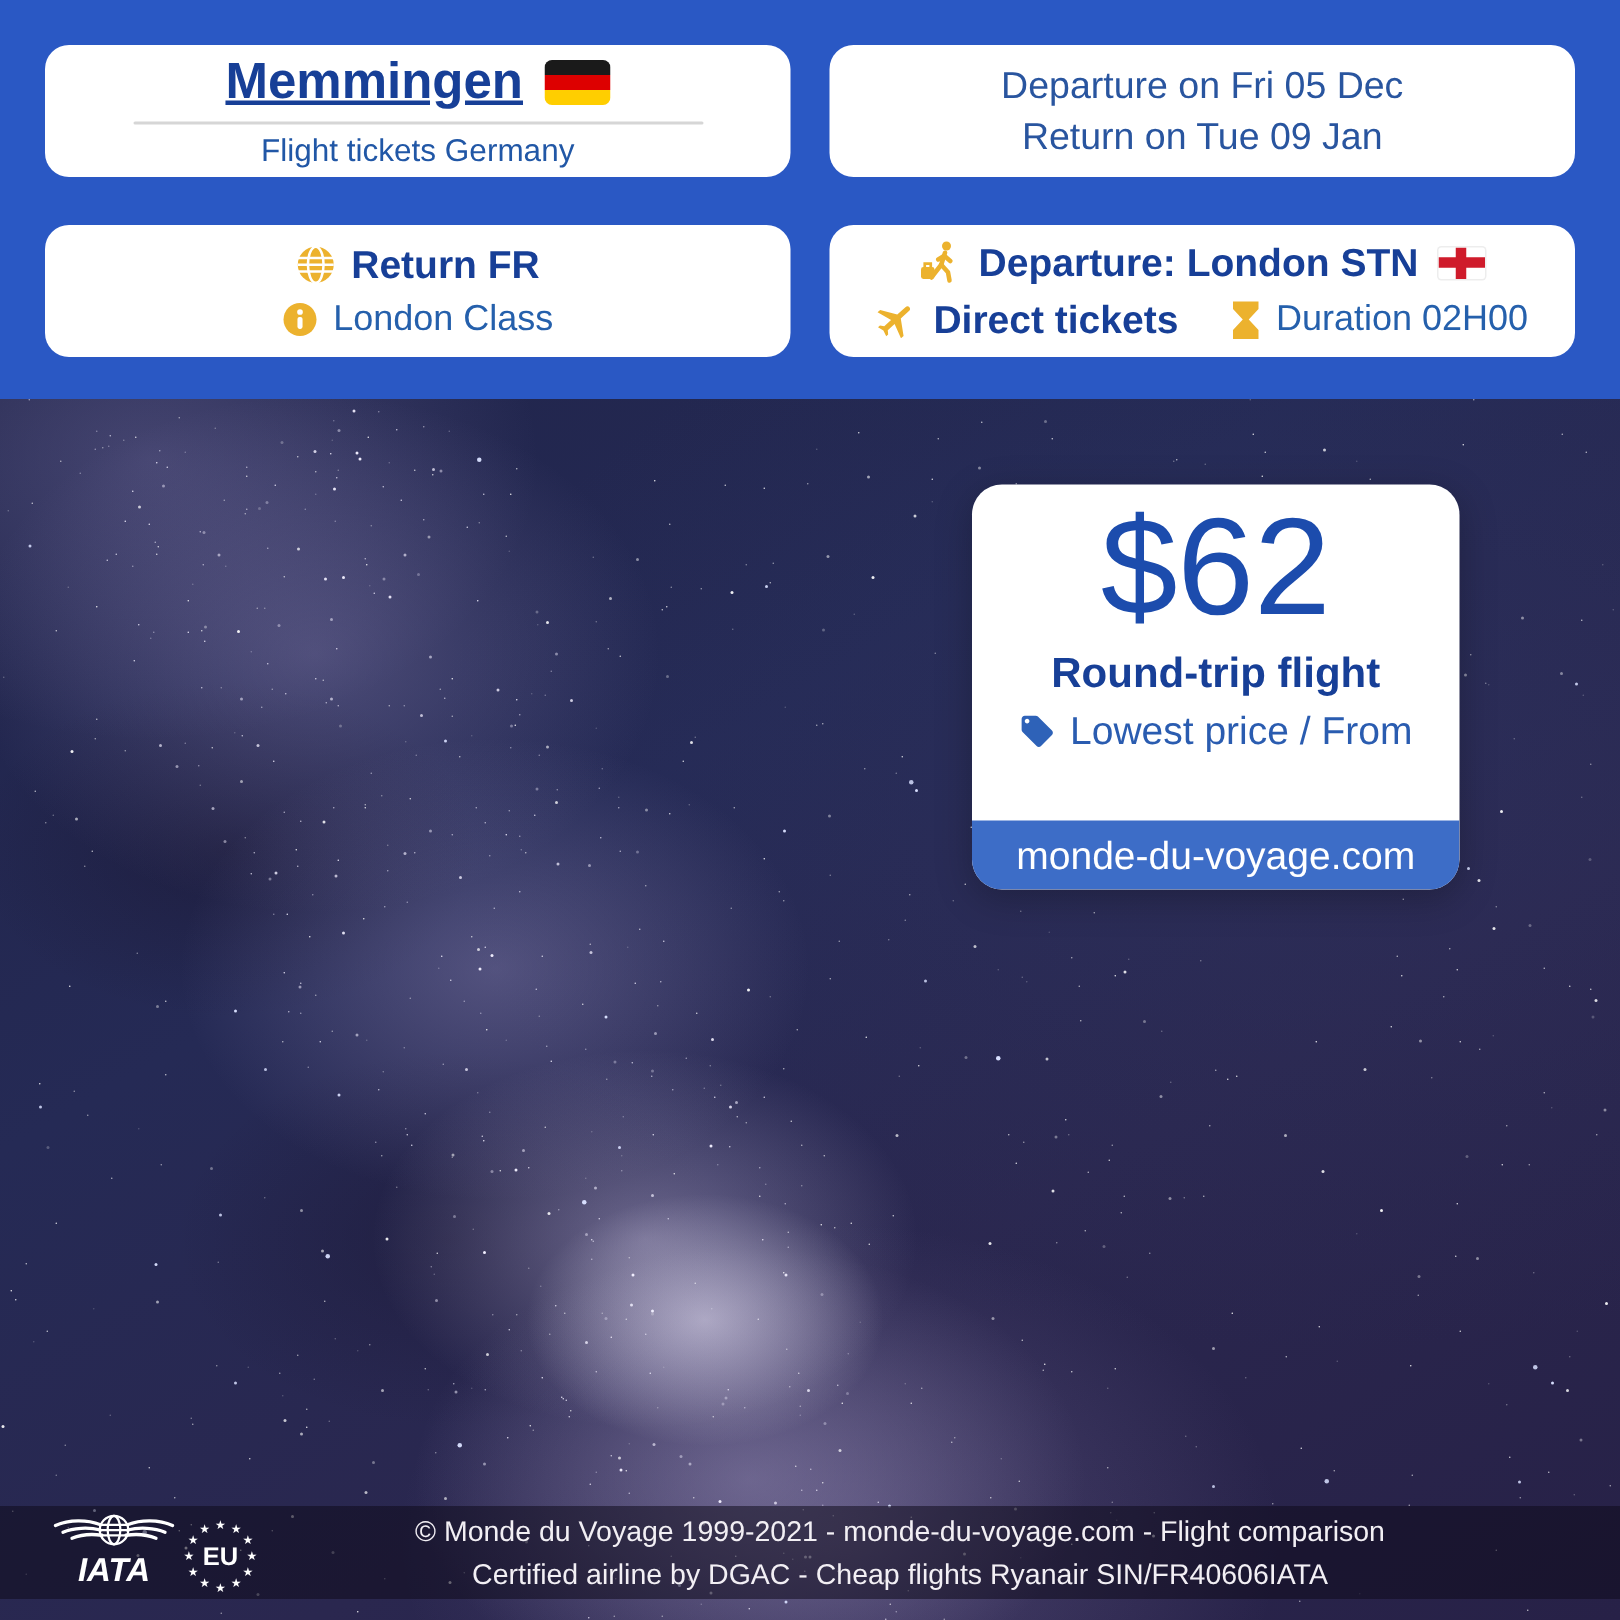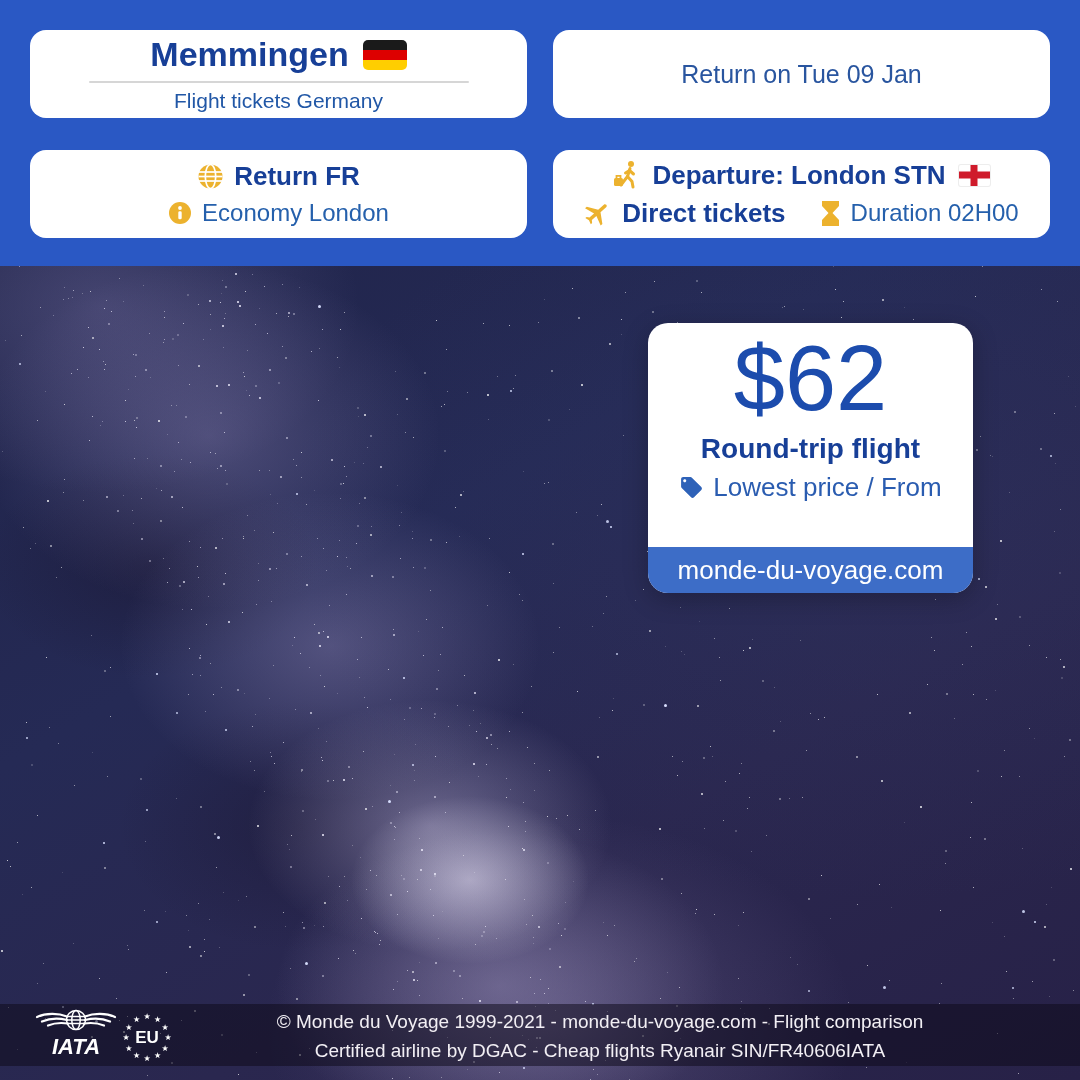--- a/index.html
+++ b/index.html
@@ -26,21 +26,21 @@
 
   
   .card{position:absolute;background:#fff;border-radius:16px;width:497px;height:88px;
         display:flex;flex-direction:column;align-items:center;justify-content:center;}
   .card-dest{left:30px;top:30px;}
   .card-dates{left:553px;top:30px;gap:5px;}
   .card-airline{left:30px;top:150px;gap:7px;}
   .card-route{left:553px;top:150px;gap:7px;}
 
   .title-row{display:flex;align-items:center;gap:14px;}
-  .dest-title{font-size:34px;font-weight:bold;color:#173f97;}
+  .dest-title{font-size:34px;font-weight:bold;color:#173f97;text-decoration:underline;}
   .flag-de{width:44px;height:30px;border-radius:5px;overflow:hidden;display:flex;flex-direction:column;}
   .flag-de i{flex:1;}
   .flag-de .s1{background:#1a1a1a;}
   .flag-de .s2{background:#dd0000;}
   .flag-de .s3{background:#ffce00;}
   .divider{width:380px;height:2px;background:#d6d6d6;margin:7px 0 6px 0;border-radius:1px;}
   .dest-sub{font-size:21px;color:#2157a6;}
 
   .date-line{font-size:25px;color:#29559f;}
 
@@ -988,41 +988,42 @@
           <i class="s1"></i>
           <i class="s2"></i>
           <i class="s3"></i>
         </span>
     </div>
     <div class="divider"></div>
     <div class="dest-sub">Flight tickets Germany</div>
   </div>
 
   <div class="card card-dates">
+    <div class="date-line">Departure on Fri 05 Dec</div>
     <div class="date-line">Return on Tue 09 Jan</div>
   </div>
 
   <div class="card card-airline">
     <div class="row">
       <svg width="27" height="27" viewBox="0 0 27 27">
         <circle cx="13.5" cy="13.5" r="12" fill="#ecb22e"></circle>
         <ellipse cx="13.5" cy="13.5" rx="5.2" ry="12" fill="none" stroke="#fff" stroke-width="1.7"></ellipse>
         <line x1="1.5" y1="9" x2="25.5" y2="9" stroke="#fff" stroke-width="1.7"></line>
         <line x1="1.5" y1="13.5" x2="25.5" y2="13.5" stroke="#fff" stroke-width="1.7"></line>
         <line x1="1.5" y1="18" x2="25.5" y2="18" stroke="#fff" stroke-width="1.7"></line>
       </svg>
       <span class="bold-blue">Return FR</span>
     </div>
     <div class="row">
       <svg width="24" height="24" viewBox="0 0 24 24">
         <circle cx="12" cy="12" r="11" fill="#ecb22e"></circle>
         <circle cx="12" cy="7" r="1.9" fill="#fff"></circle>
         <rect x="10.3" y="10.3" width="3.4" height="8" rx="1.4" fill="#fff"></rect>
       </svg>
-      <span class="mid-blue">Economy London</span>
+      <span class="mid-blue">London Class</span>
     </div>
   </div>
 
   <div class="card card-route">
     <div class="row">
       <svg width="30" height="30" viewBox="0 0 30 30">
         <g fill="none" stroke="#ecb22e" stroke-width="3" stroke-linecap="round" stroke-linejoin="round">
           <path d="M18 8.5 L15.5 16.5"></path>
           <path d="M15.5 16.5 L20 21.5 L21 27"></path>
           <path d="M15.5 16.5 L12 21 L9 25"></path>

